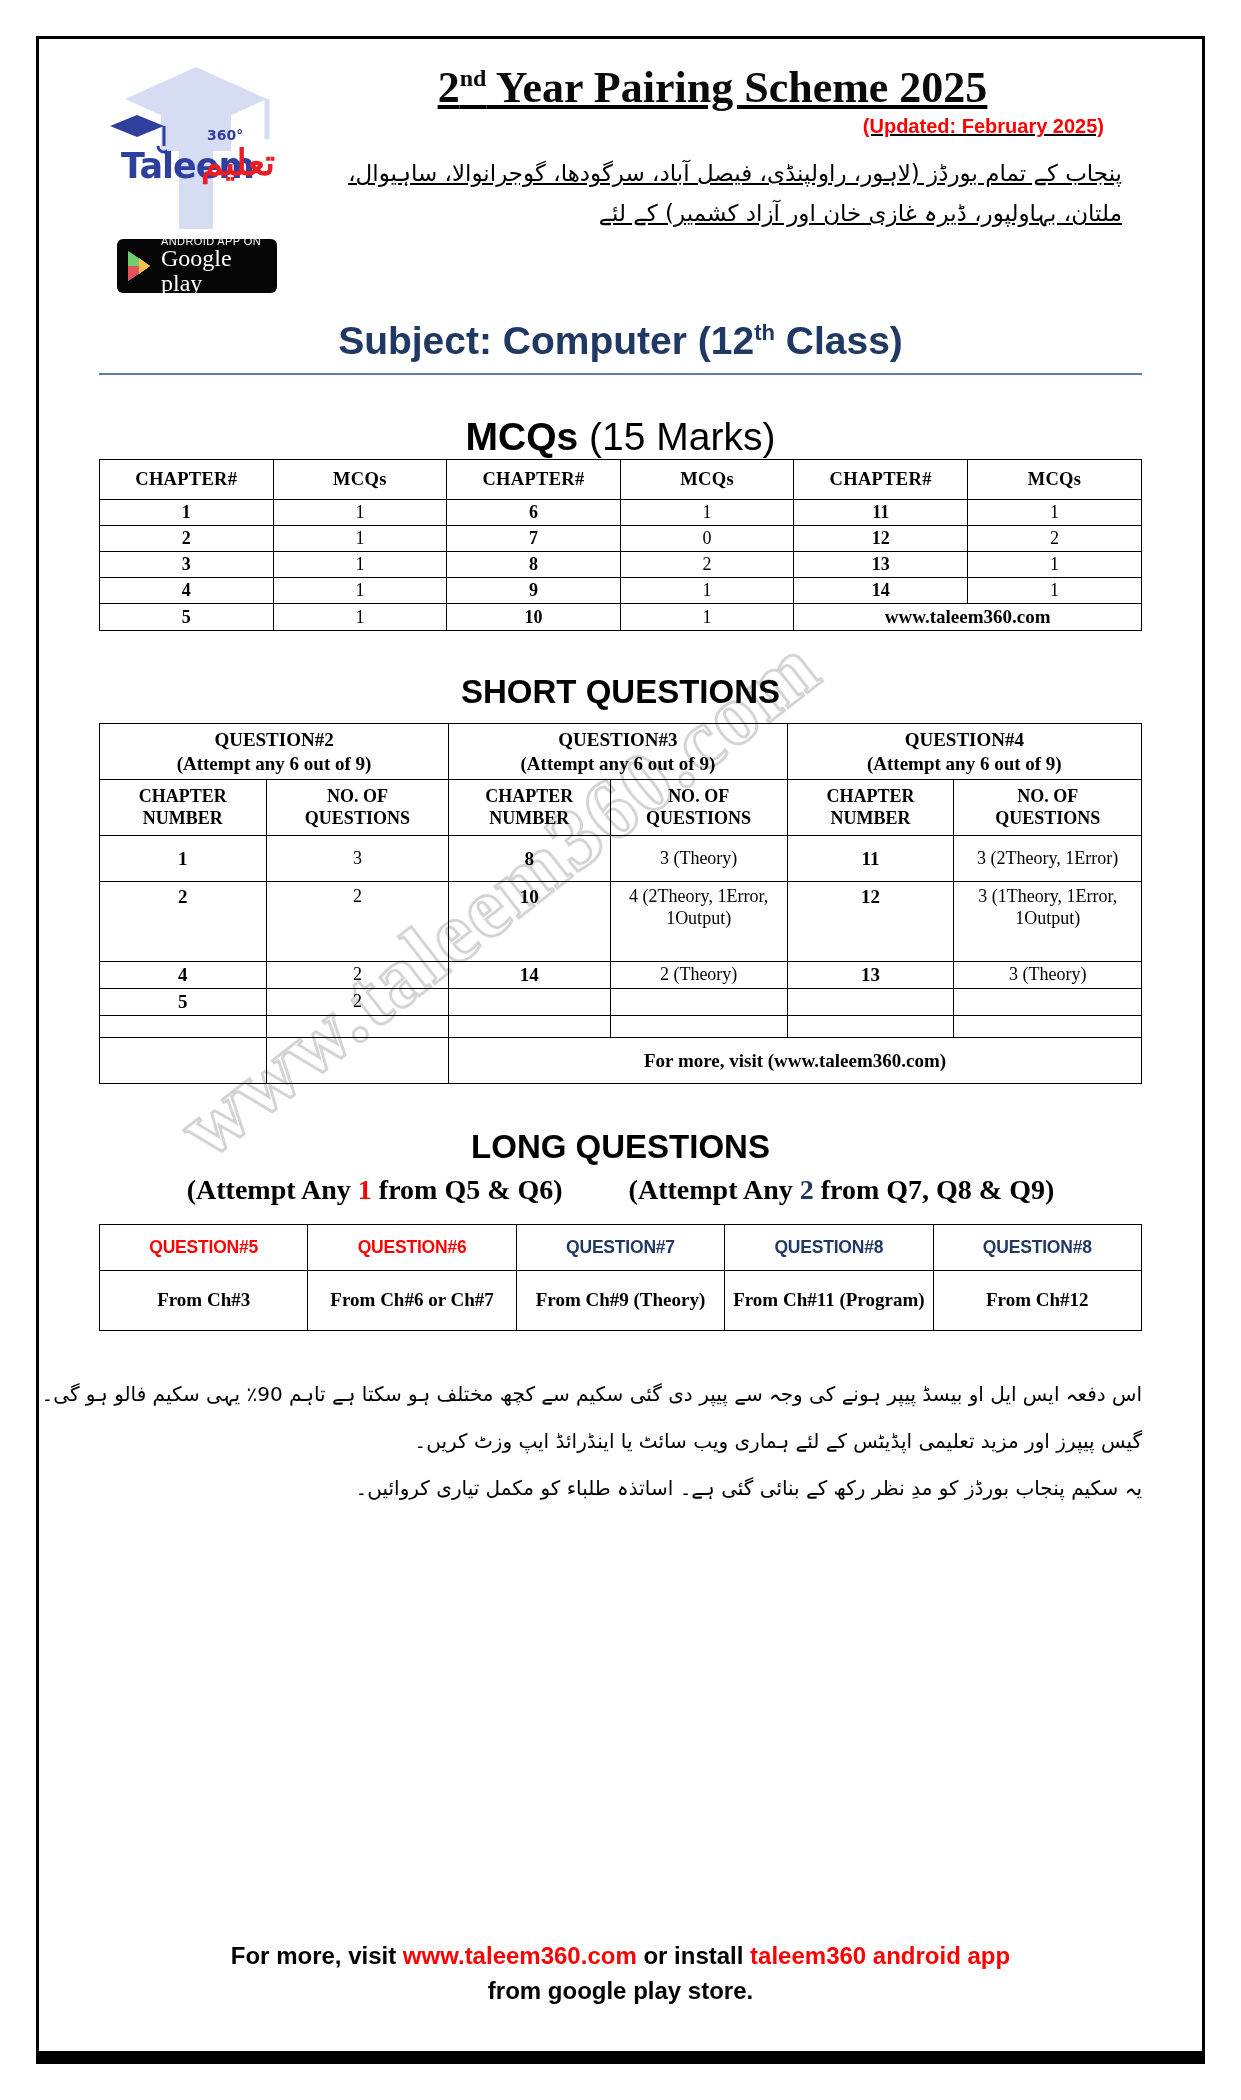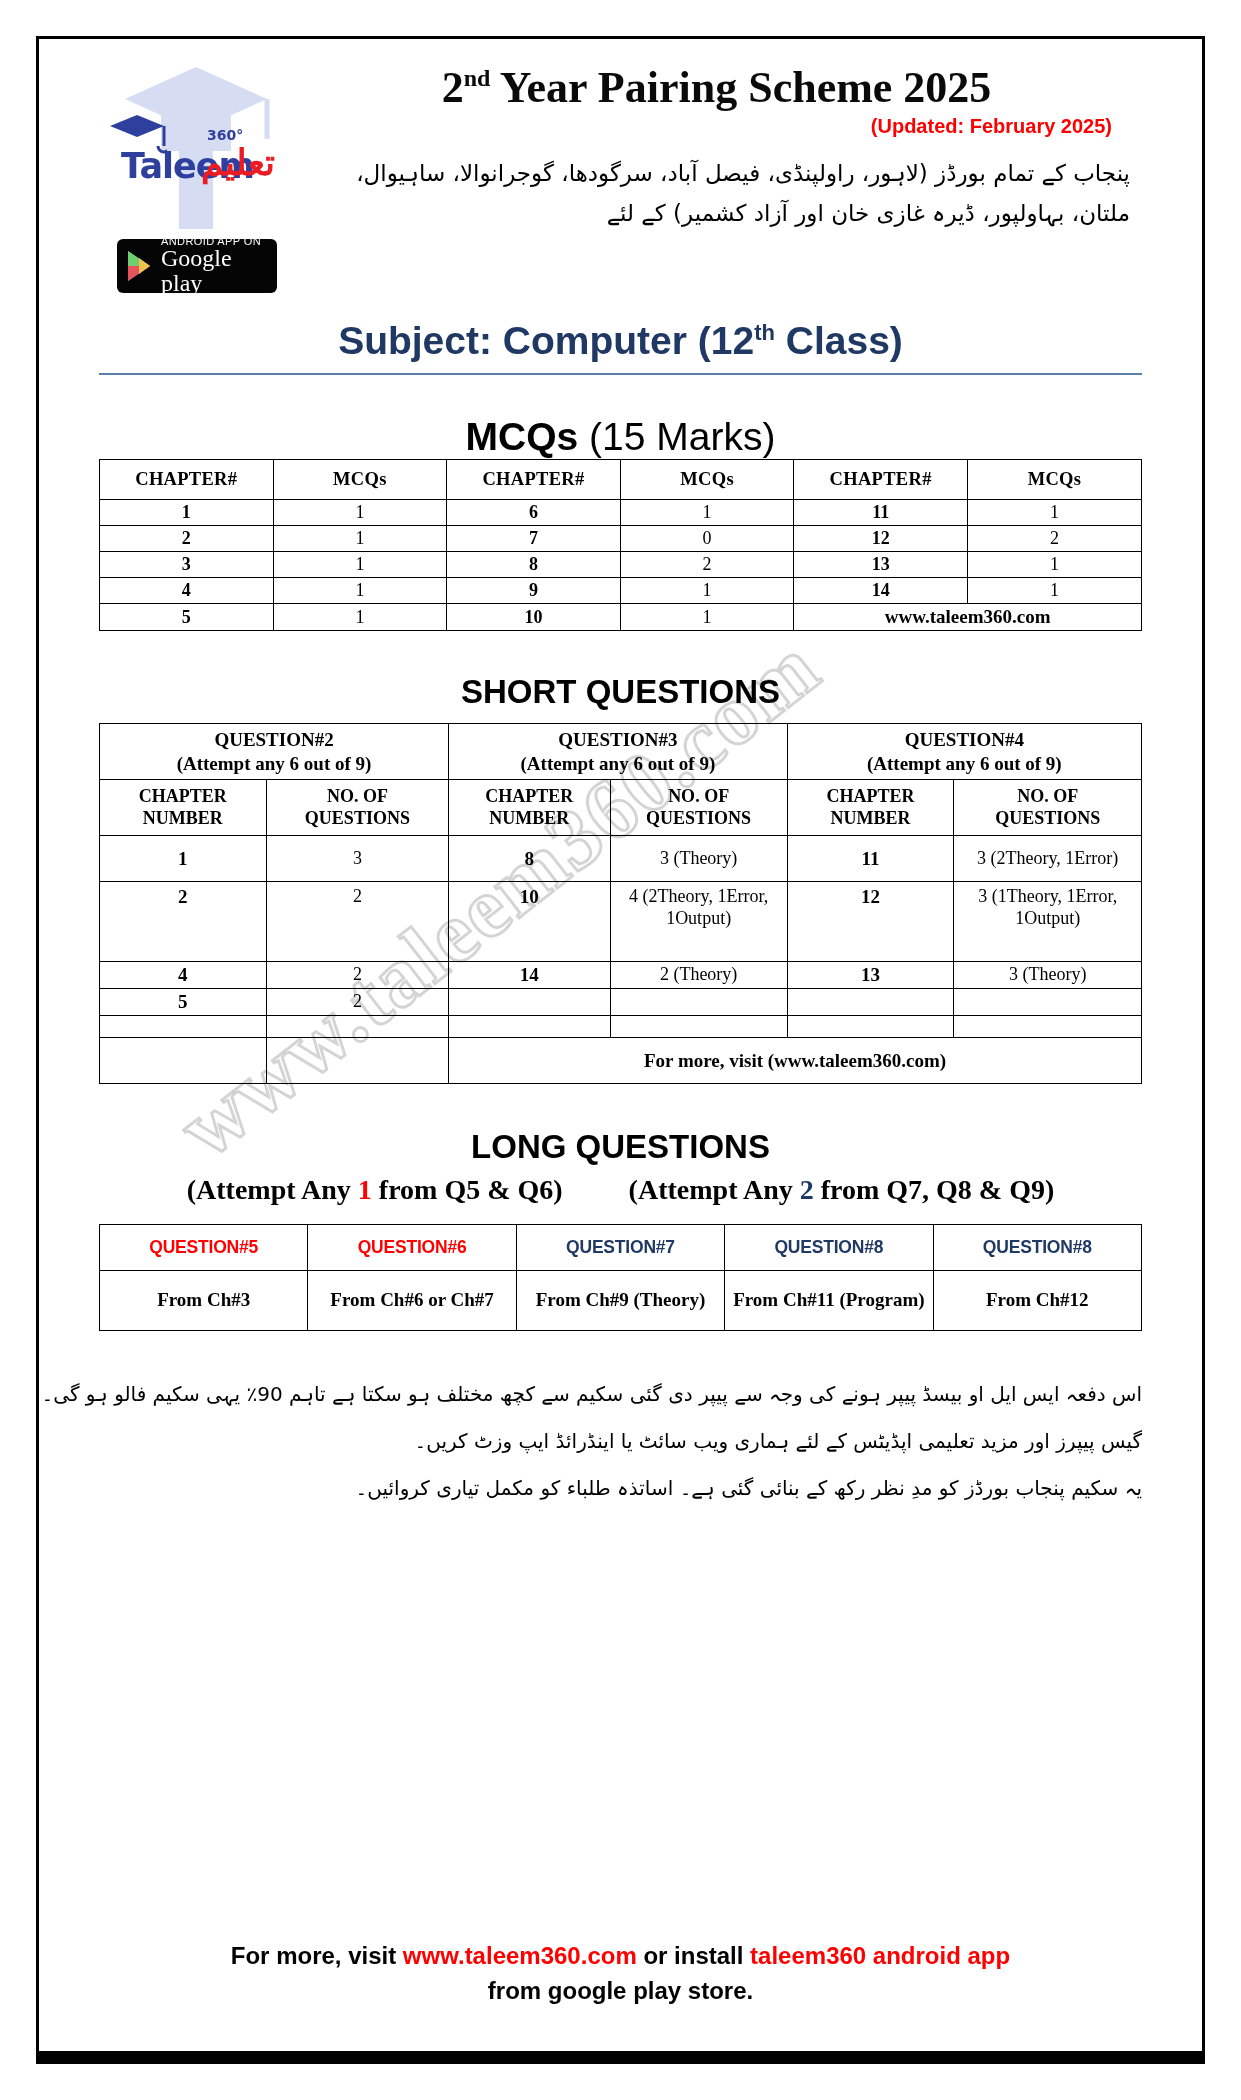--- a/index.html
+++ b/index.html
@@ -108,22 +108,23 @@
     font-family:"Liberation Sans", sans-serif;
     font-size:11px; letter-spacing:.4px; display:block;
   }
   #gplay .gp-big{
     font-family:"Liberation Serif", serif;
     font-size:24px; display:block; margin-top:-2px;
   }
 
   #title-block{
     position:absolute;
-    left:200px; right:8px; top:10px;
+    left:200px; right:16px; top:10px;
     text-align:center;
+    text-decoration:underline;
   }
   #main-title{
     font-family:"Liberation Serif", serif;
     font-weight:bold;
     font-size:44px;
     color:#0a0a0a;
     letter-spacing:0px;
     line-height:1.05;
   }
   #main-title sup{ font-size:24px; }

